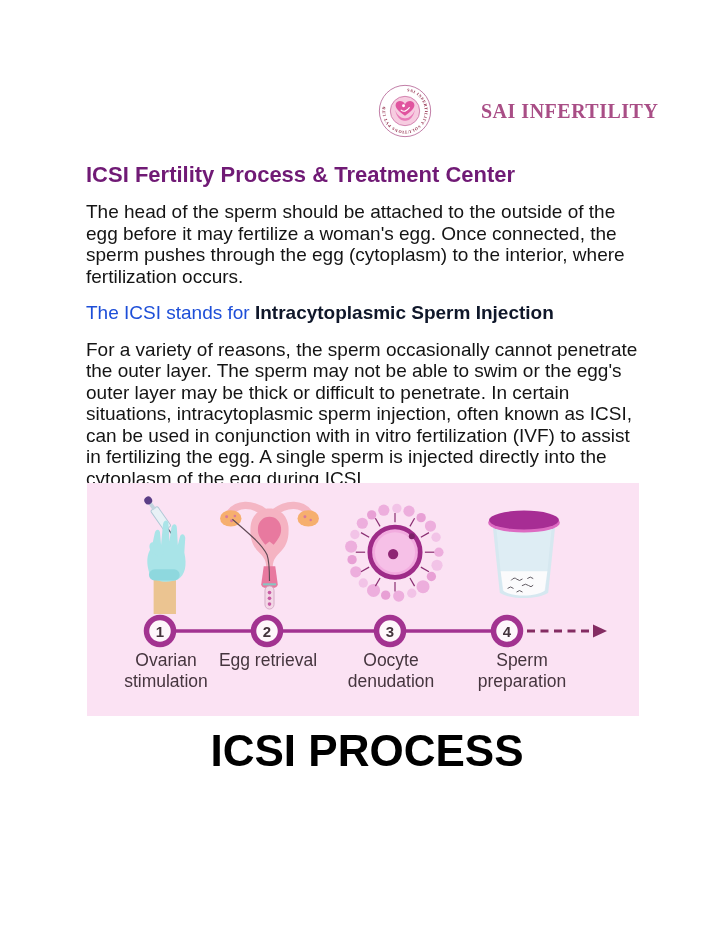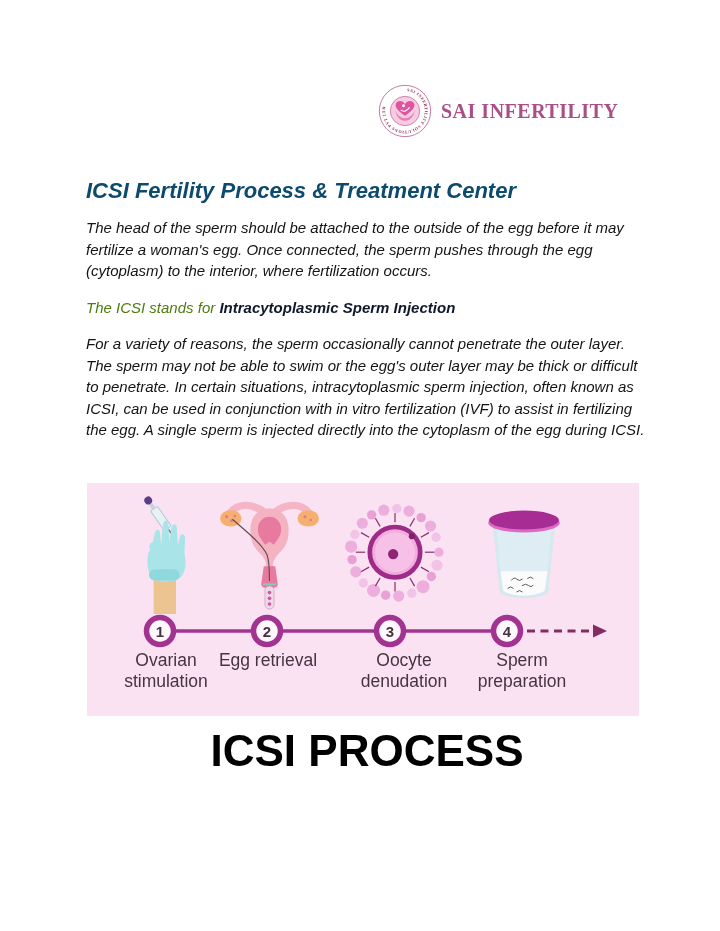--- a/index.html
+++ b/index.html
@@ -4,42 +4,42 @@
 <style>
   html,body{margin:0;padding:0;background:#ffffff;}
   .page{
     position:relative;width:720px;height:931px;background:#ffffff;overflow:hidden;
     font-family:"Liberation Sans",sans-serif;
   }
   
   .logo{position:absolute;left:378px;top:84px;display:flex;align-items:center;gap:9px;}
   .logo-text{display:flex;flex-direction:column;align-items:center;
     font-family:"Liberation Serif",serif;font-weight:bold;color:#A94E86;
-    font-size:20px;line-height:20px;letter-spacing:0.5px;white-space:nowrap;}
+    font-size:20px;line-height:20px;letter-spacing:0.5px;white-space:nowrap;margin-left:40px;}
   
   .content{position:absolute;left:86px;top:161px;width:560px;color:#1A1A1A;}
-  .content h1{margin:16px 0 13px 0;font-size:22px;line-height:27px;font-weight:bold;color:#0c4a6e;font-style:italic;}
-  .content p{margin:0 0 15px 0;font-size:15px;line-height:21.5px;color:#141414;font-style:italic;}
+  .content h1{margin:0 0 13px 0;font-size:22px;line-height:27px;font-weight:bold;color:#701a75;}
+  .content p{margin:0 0 15px 0;font-size:19px;line-height:21.5px;color:#141414;}
   .subheading{font-size:16px;line-height:21px;}
-  .subheading .blue{color:#4d7c0f;text-align:center;}
+  .subheading .blue{color:#1d4ed8;text-align:center;}
   .subheading .blue-bold{color:#0f172a;font-weight:bold;}
   
   .panel{position:absolute;left:87px;top:483px;width:552px;height:233px;background:#FBE2F3;}
   .panel .icon{position:absolute;}
   .icon-hand{left:33px;top:10px;}
   .icon-uterus{left:131px;top:9px;}
   .icon-oocyte{left:250px;top:16px;}
   .icon-cup{left:391px;top:20px;}
   .timeline{position:absolute;left:0;top:125px;}
   .step-num{font-family:"Liberation Sans",sans-serif;font-size:15px;font-weight:bold;fill:#44333C;}
   .step-label{position:absolute;top:167px;width:130px;text-align:center;
     font-size:17.5px;line-height:21px;color:#45353E;}
   .label-1{left:14px;}
   .label-2{left:116px;}
-  .label-3{left:252px;}
+  .label-3{left:239px;}
   .label-4{left:370px;}
   
   .caption{position:absolute;left:7px;top:726px;width:720px;text-align:center;
     font-size:44px;font-weight:bold;letter-spacing:0px;color:#000000;
     font-family:"Liberation Sans",sans-serif;}
   .ring-text{font-family:"Liberation Serif",serif;font-size:4.3px;letter-spacing:0.55px;fill:#8C2040;font-weight:bold;}
 </style>
 </head>
 <body>
 

